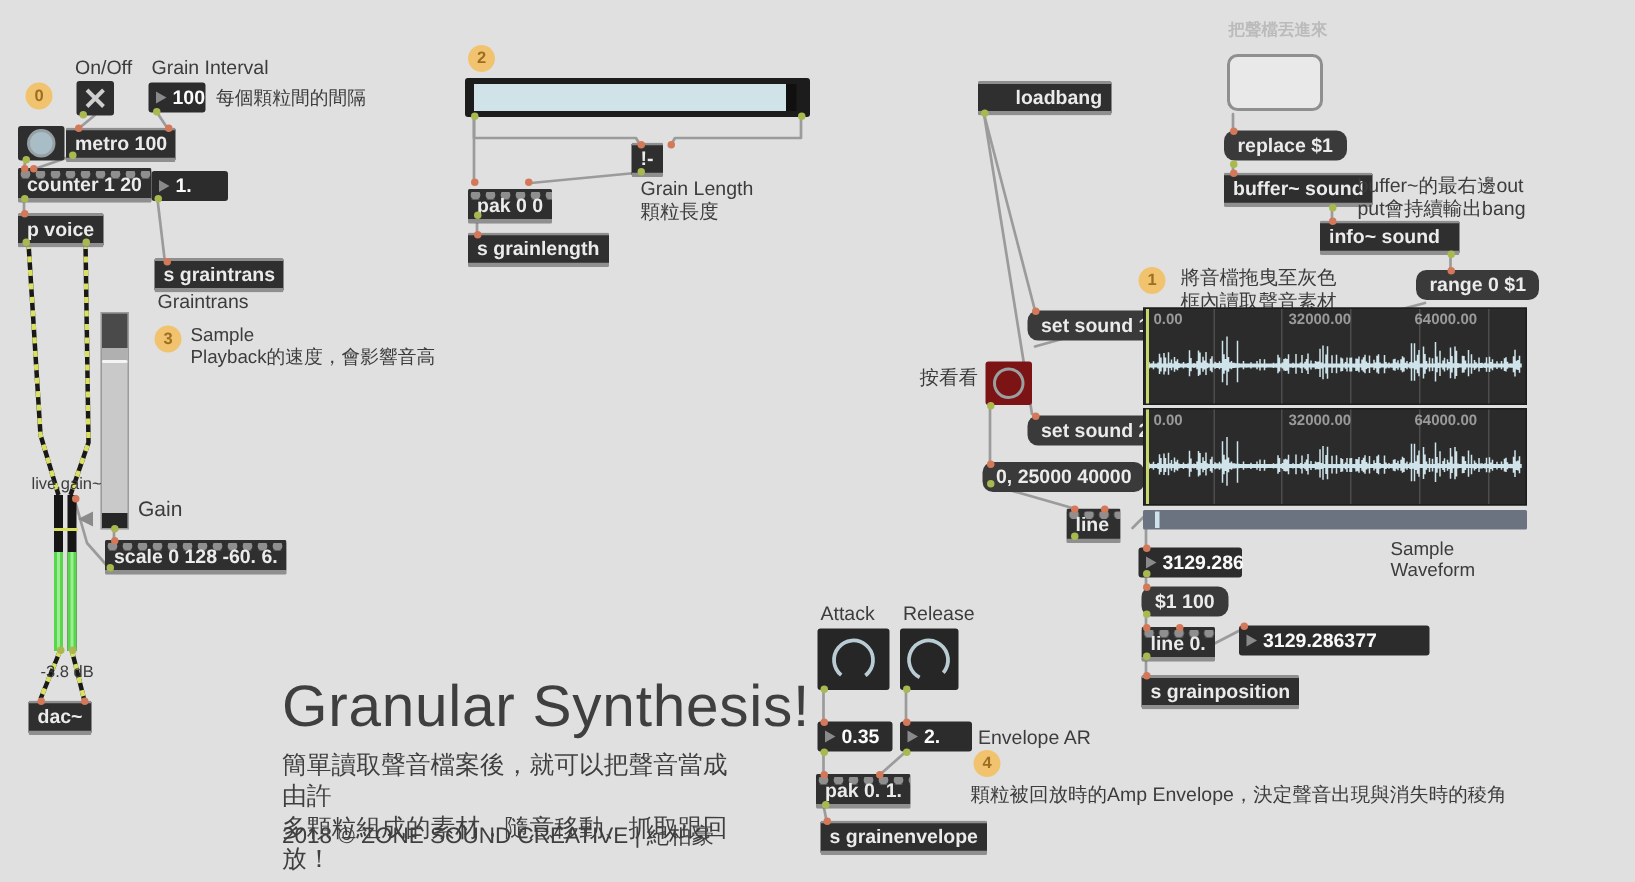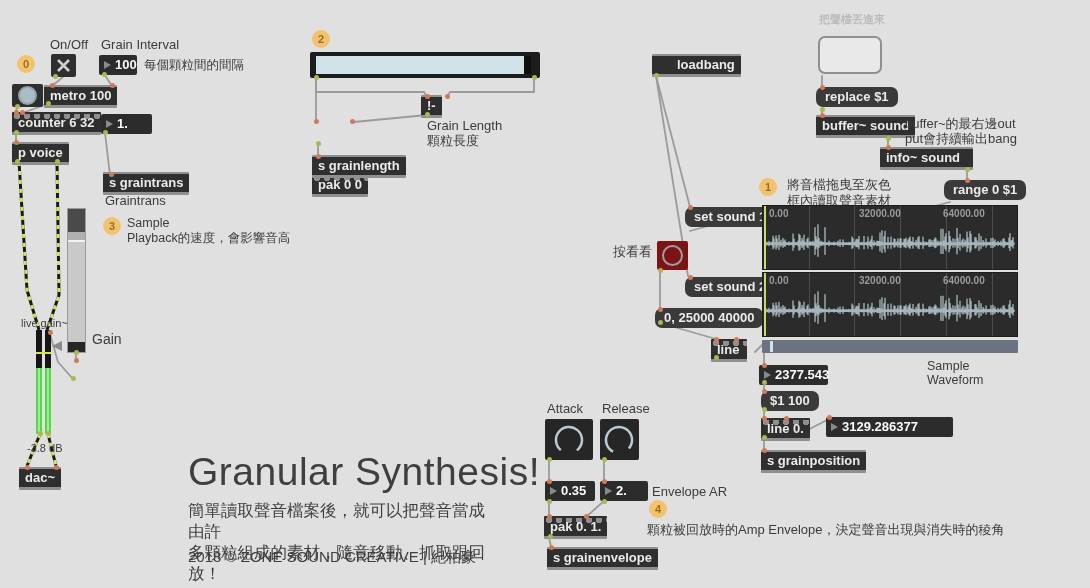--- a/index.html
+++ b/index.html
@@ -141,21 +141,21 @@
   </div>
   <div class="el num" style="left:99px;top:55px;width:38px;">
       <span>100</span>
     </div>
   <div class="el comment small" style="left:144px;top:58px;">每個顆粒間的間隔</div>
 
   <div class="el btn" style="left:12px;top:84px;width:31px;height:23px;">
       <div class="ring"></div>
     </div>
   <div class="el obj" style="left:44px;top:85px;">metro 100</div>
-  <div class="el obj dots-top" style="left:12px;top:112px;">counter 6 32</div>
+  <div class="el obj dots-top" style="left:12px;top:112px;">counter 1 20</div>
   <div class="el num" style="left:101px;top:114px;width:51px;">
       <span>1.</span>
     </div>
   <div class="el obj" style="left:12px;top:142px;">p voice</div>
   <div class="el obj" style="left:103px;top:172px;">s graintrans</div>
   <div class="el comment" style="left:105px;top:193px;">Graintrans</div>
 
   <div class="el badge" style="left:103px;top:217px;">3</div>
   <div class="el comment small" style="left:127px;top:216px;">Sample</div>
   <div class="el comment small" style="left:127px;top:231px;">Playback的速度，會影響音高</div>
@@ -172,32 +172,33 @@
     <div class="bar" style="left:0;">
         <div class="green"></div>
       </div>
     <div class="bar" style="left:9px;">
         <div class="green"></div>
       </div>
     <div class="gline"></div>
   </div>
   <div class="el tri-left" style="left:52px;top:341px;"></div>
   <div class="el comment" style="left:92px;top:332px;font-size:14px;">Gain</div>
+  <div class="el obj dots-top" style="left:70px;top:360px;">scale 0 128 -60. 6.</div>
   <div class="el comment" style="left:27px;top:441px;font-size:11px;">-3.8 dB</div>
   <div class="el obj" style="left:19px;top:467px;">dac~</div>
 
   <div class="el badge" style="left:312px;top:30px;">2</div>
   <div class="el rangeslider" style="left:310px;top:52px;width:230px;height:26px;">
     <div class="fill"></div>
     <div class="hnd" style="left:214px;"></div>
   </div>
   <div class="el obj" style="left:421px;top:95px;min-width:18px;">!-</div>
   <div class="el comment" style="left:427px;top:118px;">Grain Length</div>
   <div class="el comment" style="left:427px;top:133px;">顆粒長度</div>
-  <div class="el obj dots-top" style="left:312px;top:126px;margin-top:48px;">pak 0 0</div>
+  <div class="el obj dots-top" style="left:312px;top:126px;">pak 0 0</div>
   <div class="el obj" style="left:312px;top:155px;">s grainlength</div>
 
   <div class="el obj" style="left:652px;top:54px;padding-left:25px;">loadbang</div>
   <div class="el hint" style="left:819px;top:12px;">把聲檔丟進來</div>
   <div class="el dropzone" style="left:818px;top:36px;width:64px;height:38px;"></div>
   <div class="el msg" style="left:816px;top:87px;">replace $1</div>
   <div class="el obj" style="left:816px;top:115px;">buffer~ sound</div>
   <div class="el comment" style="left:905px;top:116px;">buffer~的最右邊out</div>
   <div class="el comment" style="left:905px;top:131px;">put會持續輸出bang</div>
   <div class="el obj" style="left:880px;top:147px;min-width:93px;">info~ sound</div>
@@ -244,21 +245,21 @@
         <path fill="none" stroke="#cfe4ea" stroke-width="1" d="M3 35.4L3 39.7M4 36.4L4 39.0M5 36.2L5 39.2M6 34.8L6 40.1M7 36.4L7 39.0M8 36.4L8 39.0M9 35.6L9 39.6M10 29.8L10 43.3M11 32.4L11 41.7M12 36.4L12 39.0M13 29.4L13 43.6M14 32.4L14 41.6M15 36.3L15 39.1M16 28.9L16 43.9M17 35.9L17 39.4M18 33.7L18 40.8M19 36.4L19 39.0M20 32.0L20 41.9M21 34.8L21 40.1M22 33.5L22 40.9M23 36.0L23 39.3M24 36.4L24 39.0M25 36.4L25 39.0M26 35.4L26 39.7M27 36.4L27 39.0M28 36.4L28 39.0M29 36.0L29 39.3M30 27.5L30 44.8M31 32.6L31 41.5M32 36.4L32 39.0M33 36.0L33 39.3M34 36.4L34 39.0M35 34.6L35 40.2M36 27.7L36 44.7M37 29.0L37 43.8M38 35.6L38 39.5M39 31.9L39 41.9M40 34.4L40 40.4M41 28.7L41 44.0M42 35.8L42 39.5M43 36.4L43 39.0M44 33.1L44 41.2M45 31.5L45 42.2M46 36.4L46 39.0M47 35.2L47 39.8M48 35.9L48 39.3M49 36.0L49 39.3M50 34.8L50 40.1M51 36.0L51 39.3M52 21.2L52 48.9M53 30.2L53 43.1M54 33.4L54 41.0M55 18.3L55 50.8M56 32.0L56 41.9M57 35.5L57 39.6M58 34.7L58 40.2M59 35.8L59 39.4M60 35.8L60 39.4M61 36.1L61 39.2M62 21.2L62 48.9M63 36.2L63 39.2M64 36.4L64 39.0M65 36.4L65 39.0M66 34.6L66 40.2M67 36.4L67 39.0M68 36.3L68 39.1M69 36.4L69 39.0M70 36.4L70 39.0M71 35.5L71 39.6M72 36.4L72 39.0M73 36.4L73 39.0M74 36.4L74 39.0M75 34.6L75 40.2M76 36.4L76 39.0M77 33.4L77 41.0M78 36.4L78 39.0M79 36.4L79 39.0M80 33.5L80 40.9M81 36.3L81 39.1M82 36.4L82 39.0M83 36.4L83 39.0M84 36.4L84 39.0M85 36.4L85 39.0M86 35.9L86 39.3M87 36.4L87 39.0M88 36.2L88 39.2M89 30.5L89 42.9M90 32.3L90 41.7M91 36.4L91 39.0M92 35.6L92 39.6M93 33.4L93 41.0M94 32.8L94 41.4M95 33.3L95 41.1M96 30.1L96 43.2M97 36.4L97 39.0M98 36.4L98 39.0M99 35.8L99 39.4M100 36.4L100 39.0M101 30.0L101 43.2M102 36.4L102 39.0M103 36.4L103 39.0M104 35.7L104 39.5M105 30.7L105 42.7M106 36.4L106 39.0M107 35.1L107 39.9M108 33.4L108 41.0M109 29.7L109 43.4M110 36.4L110 39.0M111 34.4L111 40.4M112 36.4L112 39.0M113 36.4L113 39.0M114 34.6L114 40.2M115 35.1L115 39.9M116 35.0L116 40.0M117 26.5L117 45.4M118 35.6L118 39.6M119 24.3L119 46.9M120 36.4L120 39.0M121 30.3L121 43.0M122 24.9L122 46.5M123 36.4L123 39.0M124 36.4L124 39.0M125 30.9L125 42.6M126 36.3L126 39.1M127 36.4L127 39.0M128 30.5L128 42.9M129 36.4L129 39.0M130 36.3L130 39.1M131 32.4L131 41.6M132 33.0L132 41.3M133 36.4L133 39.0M134 35.3L134 39.8M135 32.4L135 41.6M136 36.4L136 39.0M137 32.5L137 41.6M138 32.3L138 41.7M139 36.4L139 39.0M140 36.3L140 39.1M141 33.0L141 41.3M142 33.1L142 41.2M143 31.6L143 42.1M144 36.4L144 39.0M145 33.6L145 40.8M146 32.1L146 41.8M147 30.5L147 42.8M148 35.0L148 40.0M149 36.0L149 39.3M150 31.0L150 42.6M151 36.4L151 39.0M152 36.4L152 39.0M153 33.8L153 40.7M154 35.7L154 39.5M155 31.2L155 42.4M156 30.2L156 43.1M157 35.7L157 39.5M158 36.4L158 39.0M159 36.4L159 39.0M160 30.7L160 42.8M161 35.4L161 39.7M162 36.4L162 39.0M163 35.7L163 39.5M164 36.4L164 39.0M165 36.1L165 39.2M166 33.5L166 40.9M167 33.2L167 41.1M168 35.7L168 39.5M169 34.1L169 40.5M170 36.4L170 39.0M171 33.5L171 40.9M172 31.5L172 42.2M173 32.4L173 41.6M174 35.8L174 39.4M175 34.6L175 40.2M176 36.4L176 39.0M177 35.3L177 39.7M178 22.8L178 47.9M179 35.7L179 39.5M180 22.8L180 47.9M181 34.5L181 40.3M182 30.5L182 42.9M183 27.3L183 44.9M184 36.4L184 39.0M185 36.4L185 39.0M186 25.0L186 46.4M187 30.0L187 43.2M188 34.6L188 40.2M189 36.4L189 39.0M190 32.3L190 41.7M191 36.4L191 39.0M192 32.8L192 41.4M193 36.4L193 39.0M194 22.0L194 48.4M195 31.7L195 42.1M196 35.9L196 39.4M197 27.8L197 44.6M198 36.4L198 39.0M199 34.3L199 40.4M200 32.5L200 41.6M201 36.4L201 39.0M202 33.5L202 40.9M203 35.4L203 39.7M204 25.6L204 46.1M205 31.4L205 42.3M206 36.2L206 39.2M207 25.0L207 46.5M208 27.8L208 44.6M209 36.0L209 39.3M210 36.4L210 39.0M211 36.4L211 39.0M212 31.1L212 42.5M213 31.4L213 42.3M214 34.4L214 40.3M215 36.4L215 39.0M216 27.4L216 44.9M217 36.4L217 39.0M218 30.1L218 43.1M219 36.4L219 39.1M220 34.0L220 40.6M221 35.5L221 39.7M222 36.4L222 39.0M223 32.4L223 41.6M224 36.0L224 39.3M225 35.9L225 39.4M226 36.4L226 39.0M227 35.8L227 39.4M228 32.1L228 41.9M229 36.4L229 39.0M230 31.8L230 42.0M231 35.3L231 39.7M232 33.5L232 40.9M233 36.4L233 39.0M234 36.4L234 39.0M235 34.9L235 40.0M236 36.4L236 39.0M237 36.4L237 39.0M238 34.7L238 40.1M239 36.4L239 39.0M240 32.8L240 41.4M241 32.2L241 41.7M242 35.1L242 39.9M243 36.4L243 39.0M244 36.2L244 39.2M245 36.3L245 39.1M246 31.5L246 42.2M247 27.2L247 45.0M248 34.5L248 40.3M249 34.0L249 40.6M250 31.2L250 42.5M251 36.4L251 39.0"></path>
       </svg>
   </div>
   <div class="el hslider" style="left:762px;top:340px;width:256px;height:13px;">
     <div class="cur"></div>
   </div>
   <div class="el comment small" style="left:927px;top:359px;">Sample</div>
   <div class="el comment small" style="left:927px;top:373px;">Waveform</div>
 
   <div class="el num" style="left:759px;top:365px;width:69px;">
-      <span>2377.543</span>
+      <span>3129.286</span>
     </div>
   <div class="el msg" style="left:761px;top:391px;">$1 100</div>
   <div class="el obj dots-top" style="left:761px;top:418px;">line 0.</div>
   <div class="el num" style="left:826px;top:417px;width:127px;">
       <span>3129.286377</span>
     </div>
   <div class="el obj" style="left:761px;top:450px;">s grainposition</div>
 
   <div class="el comment" style="left:547px;top:401px;">Attack</div>
   <div class="el comment" style="left:602px;top:401px;">Release</div>

